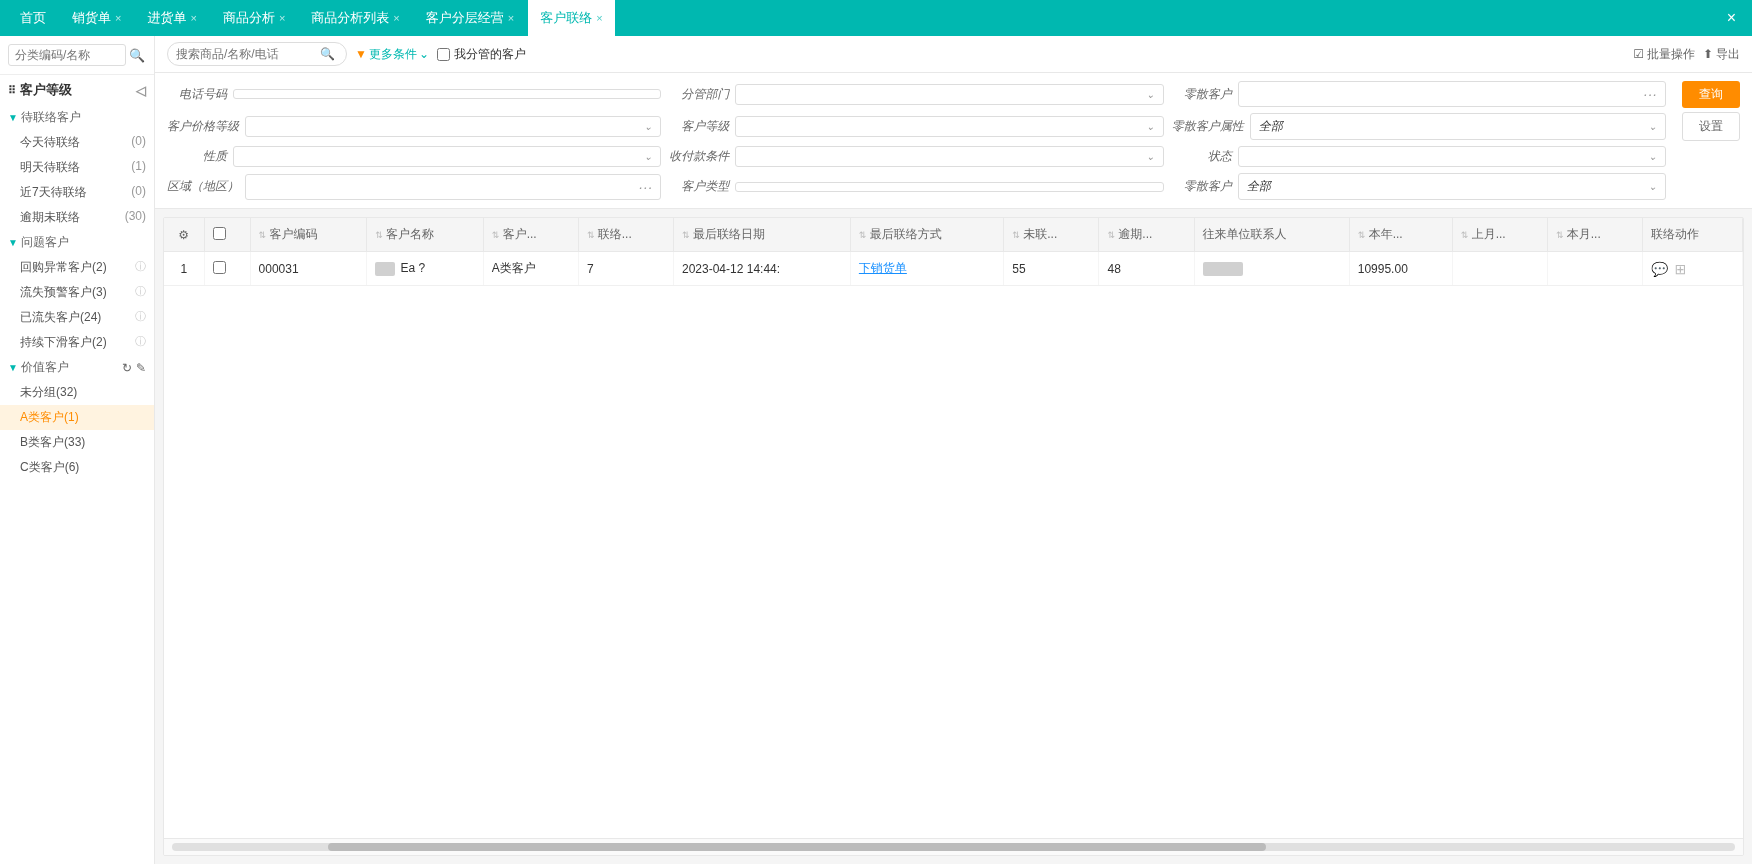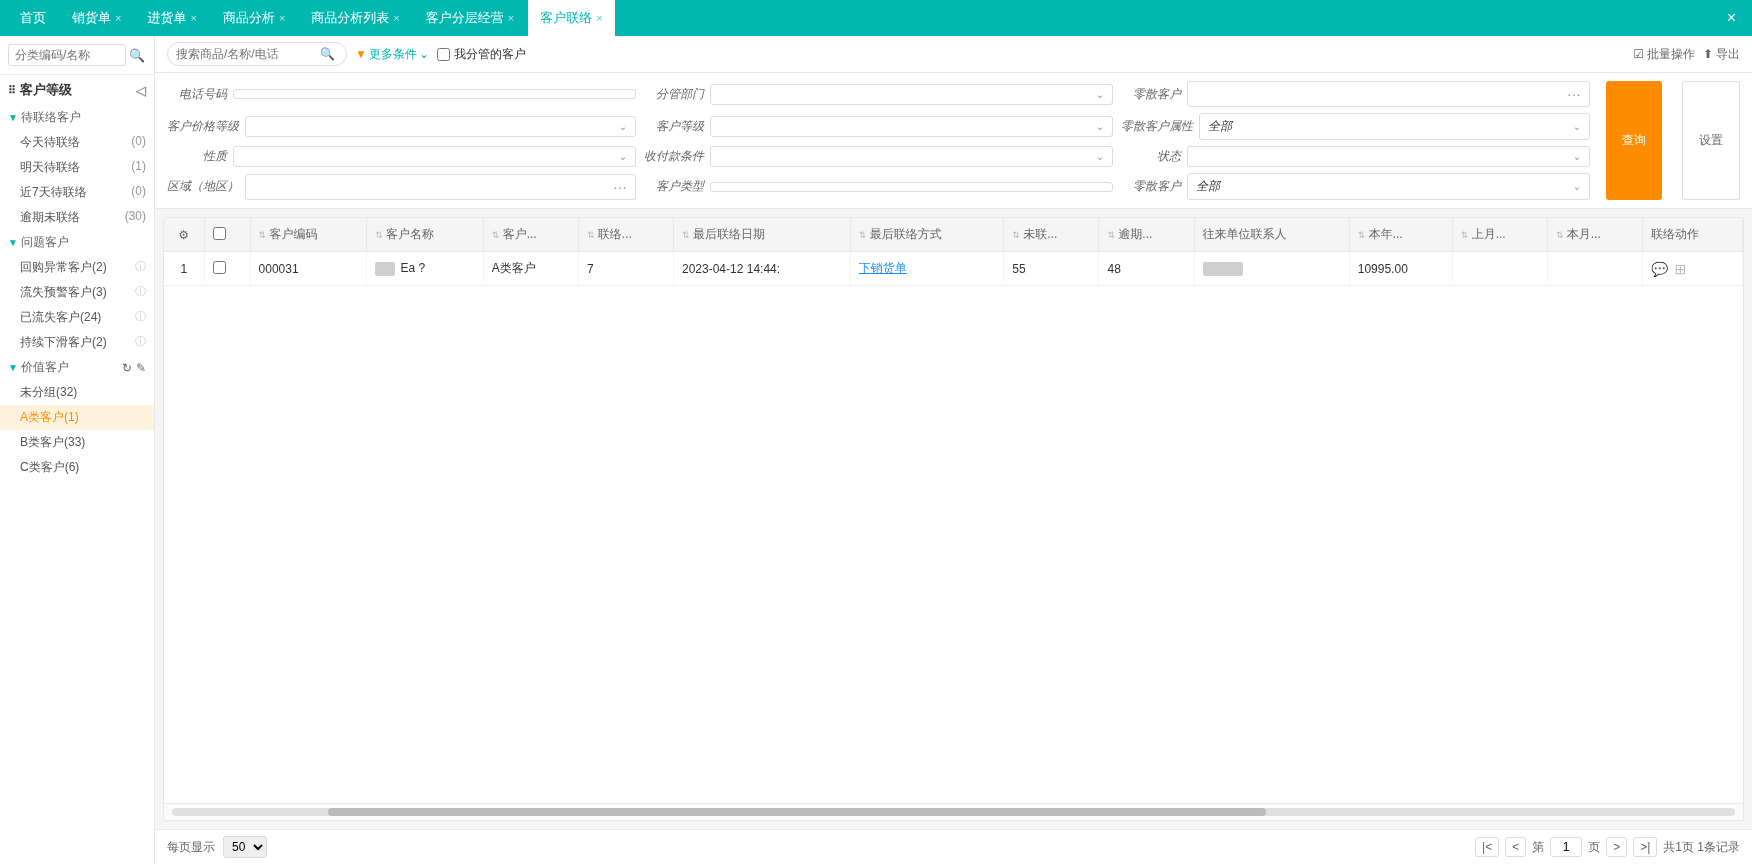--- a/index.html
+++ b/index.html
@@ -243,22 +243,22 @@
       display: flex;
       align-items: center;
       justify-content: space-between;
       cursor: pointer;
       color: #333;
     }
     .filter-input .arrow { color: #999; font-size: 10px; }
     .filter-input .dots { color: #999; font-size: 14px; }
     .filter-btn-group {
       display: flex;
-      flex-direction: row;
-      gap: 20px;
+      flex-direction: column;
+      gap: 4px;
       margin-left: 8px;
     }
     .btn-query {
       background: #ff8c00;
       color: #fff;
       border: none;
       border-radius: 3px;
       padding: 5px 16px;
       font-size: 12px;
       cursor: pointer;
@@ -716,30 +716,14 @@
       </table>
       <div style="flex:1;"></div>
 
       <div class="scrollbar-area">
         <div class="h-scrollbar">
           <div class="h-scrollbar-thumb"></div>
         </div>
       </div>
     </div>
 
-    <div class="pagination-bar">
-      <span class="page-size-label">每页显示</span>
-      <select class="page-size-select">
-        <option>50</option>
-      </select>
-      <div class="pagination-right">
-        <button class="page-nav-btn">|&lt;</button>
-        <button class="page-nav-btn">&lt;</button>
-        <span>第</span>
-        <input type="text" class="page-input" value="1" style="">
-        <span>页</span>
-        <button class="page-nav-btn">&gt;</button>
-        <button class="page-nav-btn">&gt;|</button>
-        <span>共1页 1条记录</span>
-      </div>
-    </div>
   </div>
 </div>
 
 </body></html>

